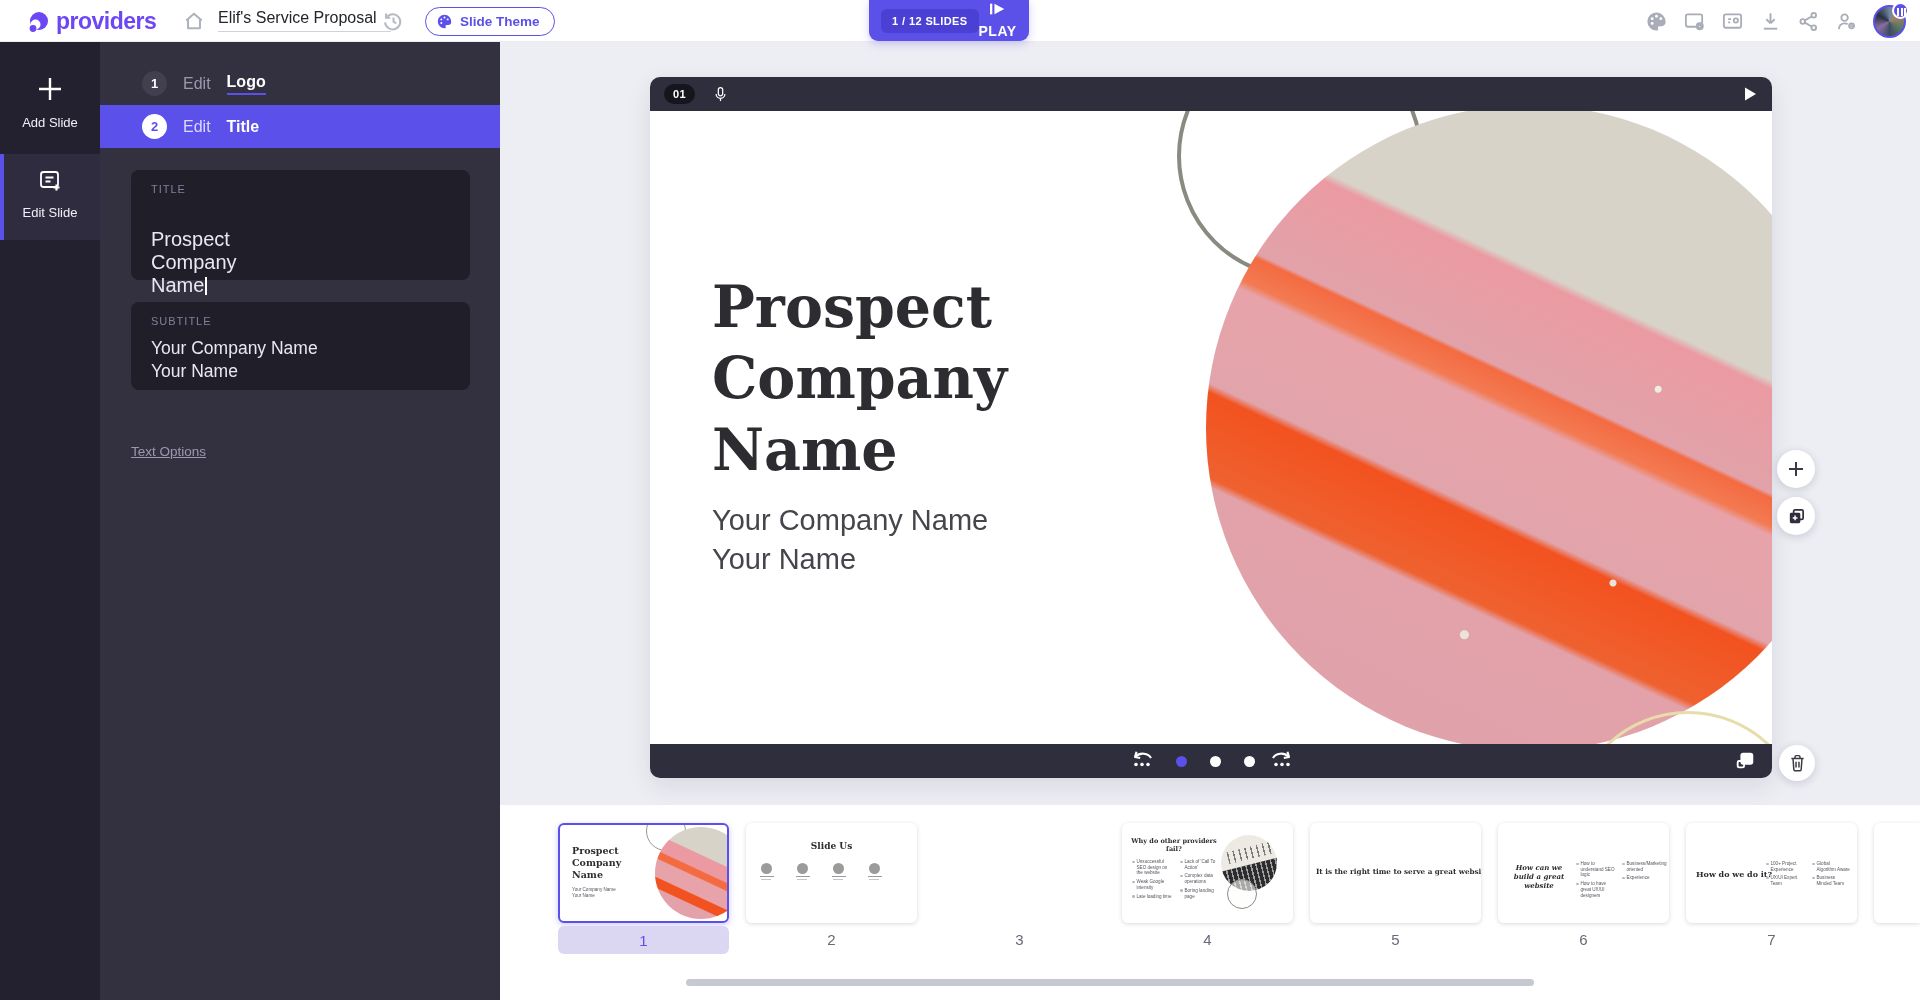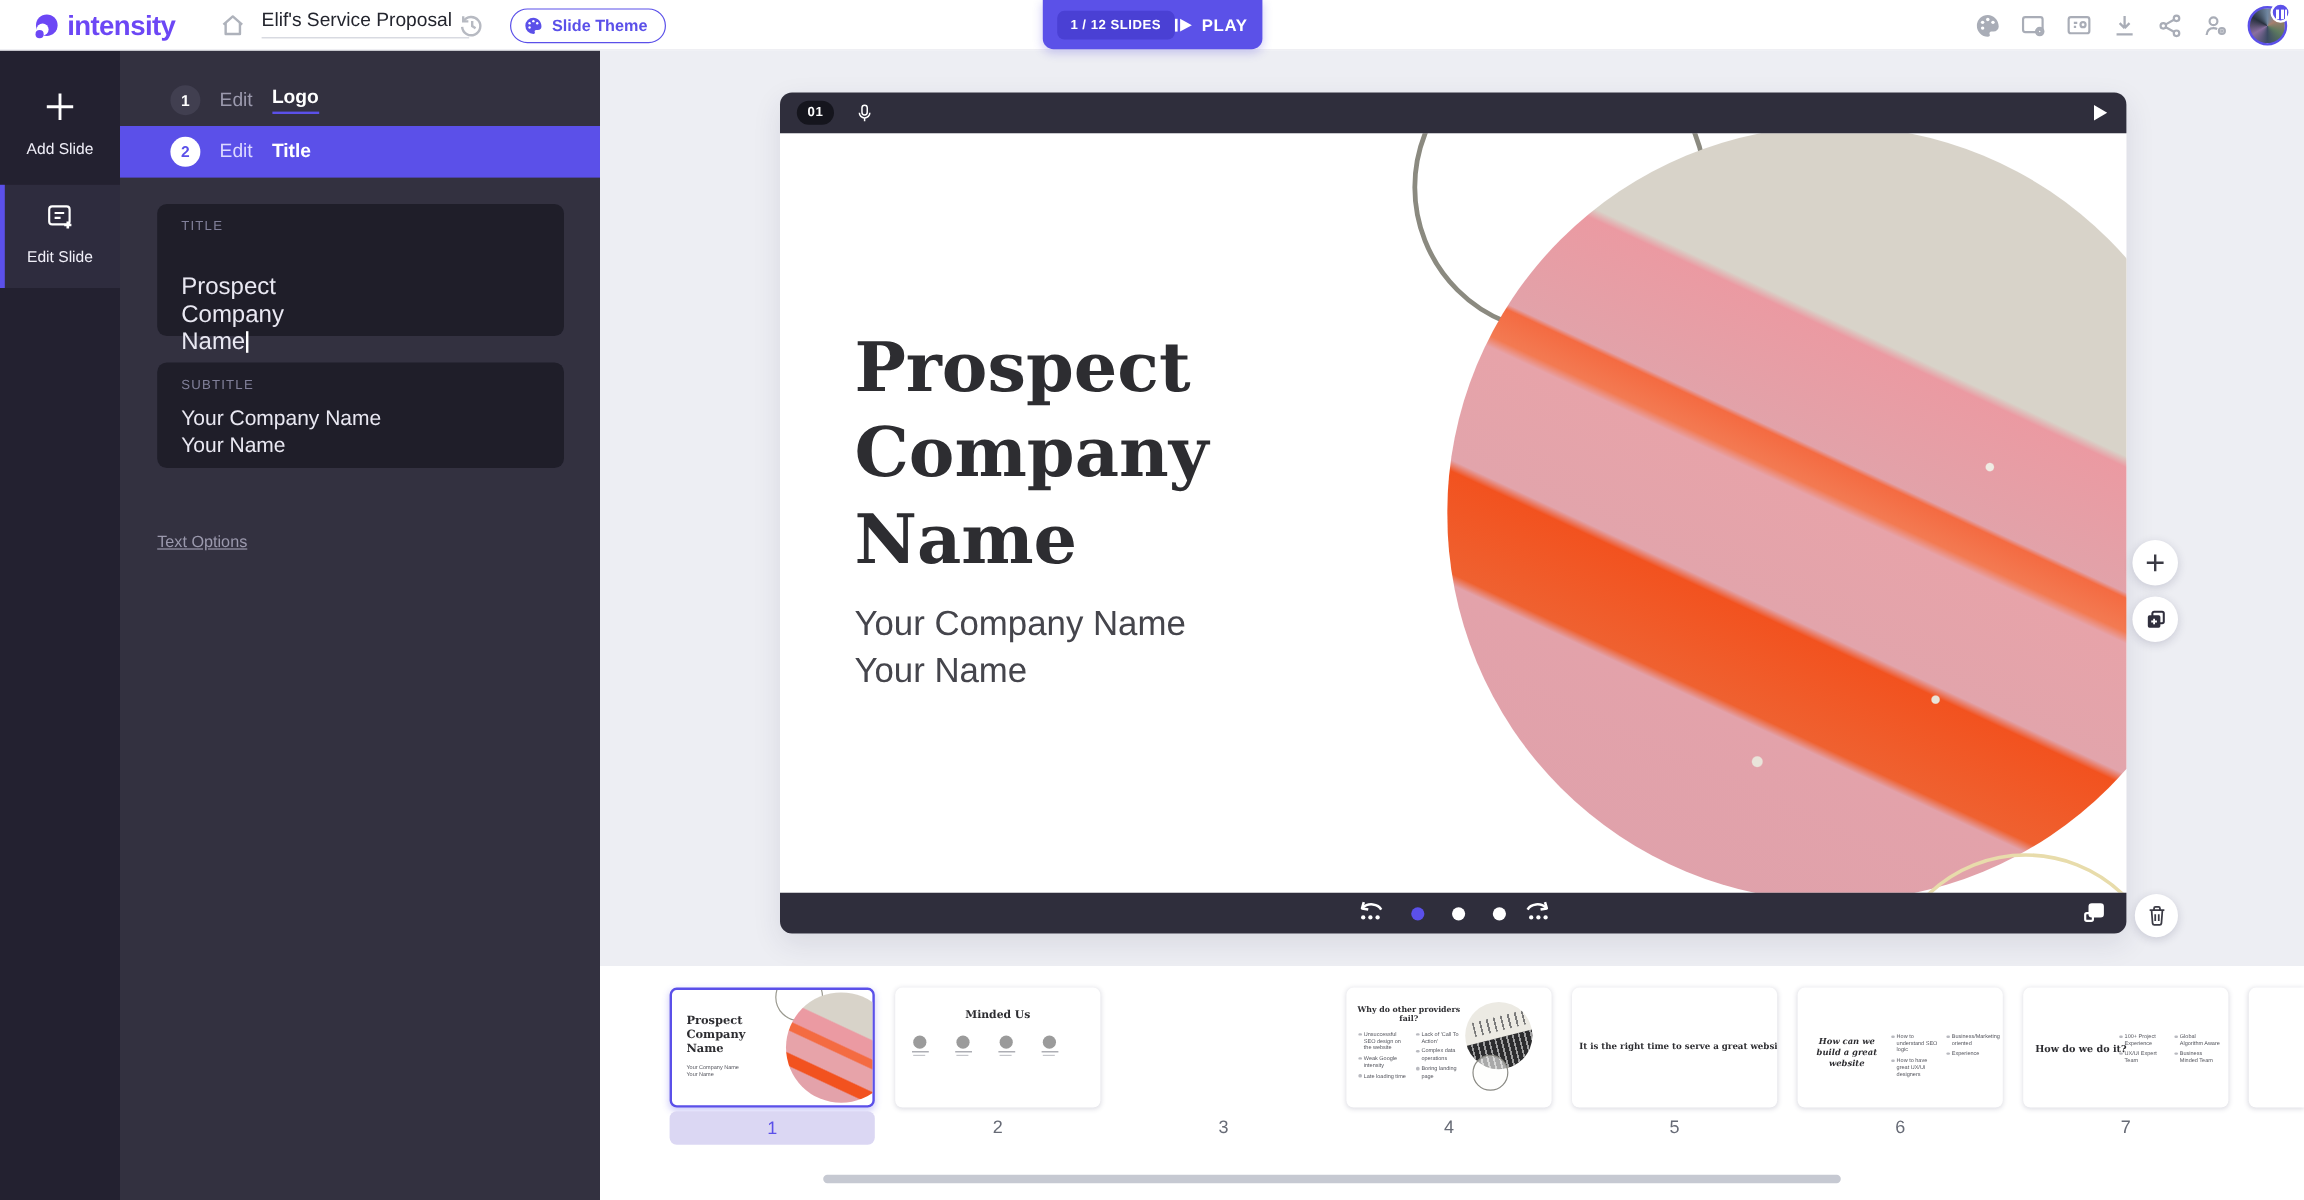--- a/index.html
+++ b/index.html
@@ -17,21 +17,21 @@
   .history-btn { position:absolute; left:381px; top:9px; width:24px; height:24px; }
   .theme-btn { position:absolute; left:425px; top:7px; height:29px; padding:0 14px 0 10px;
                border:1.5px solid #5b50e9; border-radius:15px; background:#fff;
                display:flex; align-items:center; gap:7px; color:#5b50e9; font-size:13.5px; font-weight:bold; }
   .play-box { position:absolute; left:869px; top:0px; height:41px; padding:0 12px;
               background:#5b51e8; border-radius:0 0 9px 9px; display:flex; align-items:center; gap:0;
               box-shadow:0 3px 8px rgba(70,60,220,.25); }
   .slides-badge { background:#4a40d4; color:#fff; font-size:11px; font-weight:bold;
                   padding:6px 11px; border-radius:6px; letter-spacing:.4px; white-space:nowrap; }
   .play-btn { display:flex; align-items:center; gap:7px; color:#fff; font-size:14px;
-              font-weight:bold; letter-spacing:.5px; background:none; border:none; }
+              font-weight:bold; letter-spacing:.5px; background:none; border:none;flex-direction:column; }
   .tb-icons { position:absolute; right:14px; top:0; height:42px; display:flex; align-items:center; gap:15px; }
   .tb-ic { width:23px; height:23px; display:block; }
   .avatar { width:33px; height:33px; border-radius:50%; border:2px solid #5b50e9; position:relative;
             background:conic-gradient(#6f86a0,#a67f6e,#5d7a5f,#3c4a63,#8a6fa0,#27303d,#6f86a0); }
   .avatar-badge { position:absolute; right:-5px; top:-5px; width:17px; height:17px; border-radius:50%;
                   background:#5b50e9; border:2px solid #fff;
                   background-image:linear-gradient(90deg, transparent 3px, #fff 3px 5px, #5b50e9 5px 7px, #fff 7px 9px, #5b50e9 9px 10px, #fff 10px 12px, transparent 12px);
                   background-size:13px 8px; background-position:center 4px; background-repeat:no-repeat;
                   background-color:#5b50e9; }
 
@@ -119,21 +119,21 @@
 </head>
 <body>
 
 <div class="topbar">
   <div class="logo-wrap">
     <svg width="24" height="24" viewBox="0 0 24 24">
       <circle cx="13" cy="11" r="9" fill="#6c47f5"></circle>
       <circle cx="9.5" cy="14.5" r="5" fill="#fff"></circle>
       <circle cx="7" cy="18.5" r="3.4" fill="#6c47f5"></circle>
     </svg>
-    <span class="logo-text">intensity</span>
+    <span class="logo-text">providers</span>
   </div>
 
   <svg class="home-btn" viewBox="0 0 24 24" fill="none" stroke="#aeb2bb" stroke-width="2.2" stroke-linejoin="round">
     <path d="M3.5 11.5 12 4l8.5 7.5"></path>
       <path d="M5.5 10v10h13V10"></path>
   </svg>
 
   <span class="doc-title">Elif's Service Proposal</span>
 
   <svg class="history-btn" viewBox="0 0 24 24" fill="none" stroke="#b7bac2" stroke-width="2">
@@ -337,21 +337,21 @@
          background:linear-gradient(205deg,#d8d3c9 0 36%,#eb9aa2 37% 48%,#f46b42 49% 54%,#e7a3a9 55% 68%,#f2521f 69% 76%,#e3a2aa 77% 100%);"></div>
     <div class="serifb" style="position:absolute; left:12px; top:20px; font-size:9.5px; line-height:1.25; white-space:pre-line;">Prospect
 Company
 Name</div>
     <div class="tinytxt" style="position:absolute; left:12px; top:62px; white-space:pre-line;">Your Company Name
 Your Name</div>
   </div>
   <div class="num-pill" style="left:58px;">1</div>
 
   <div class="thumb" style="left:246px;">
-    <div class="serifb" style="position:absolute; left:0; right:0; top:18px; text-align:center; font-size:9px;">Minded Us</div>
+    <div class="serifb" style="position:absolute; left:0; right:0; top:18px; text-align:center; font-size:9px;">Slide Us</div>
     <div style="position:absolute; left:14px; top:40px; display:flex; gap:24px;">
       <div style="width:12px;">
           <div style="width:11px;height:11px;border-radius:50%;background:#9b9b9b;margin:0 auto;"></div>
           <div class="tinybar" style="width:14px;"></div>
           <div class="tinybar" style="width:10px;background:#c4c5ca;"></div>
         </div>
       <div style="width:12px;">
           <div style="width:11px;height:11px;border-radius:50%;background:#9b9b9b;margin:0 auto;"></div>
           <div class="tinybar" style="width:14px;"></div>
           <div class="tinybar" style="width:10px;background:#c4c5ca;"></div>

